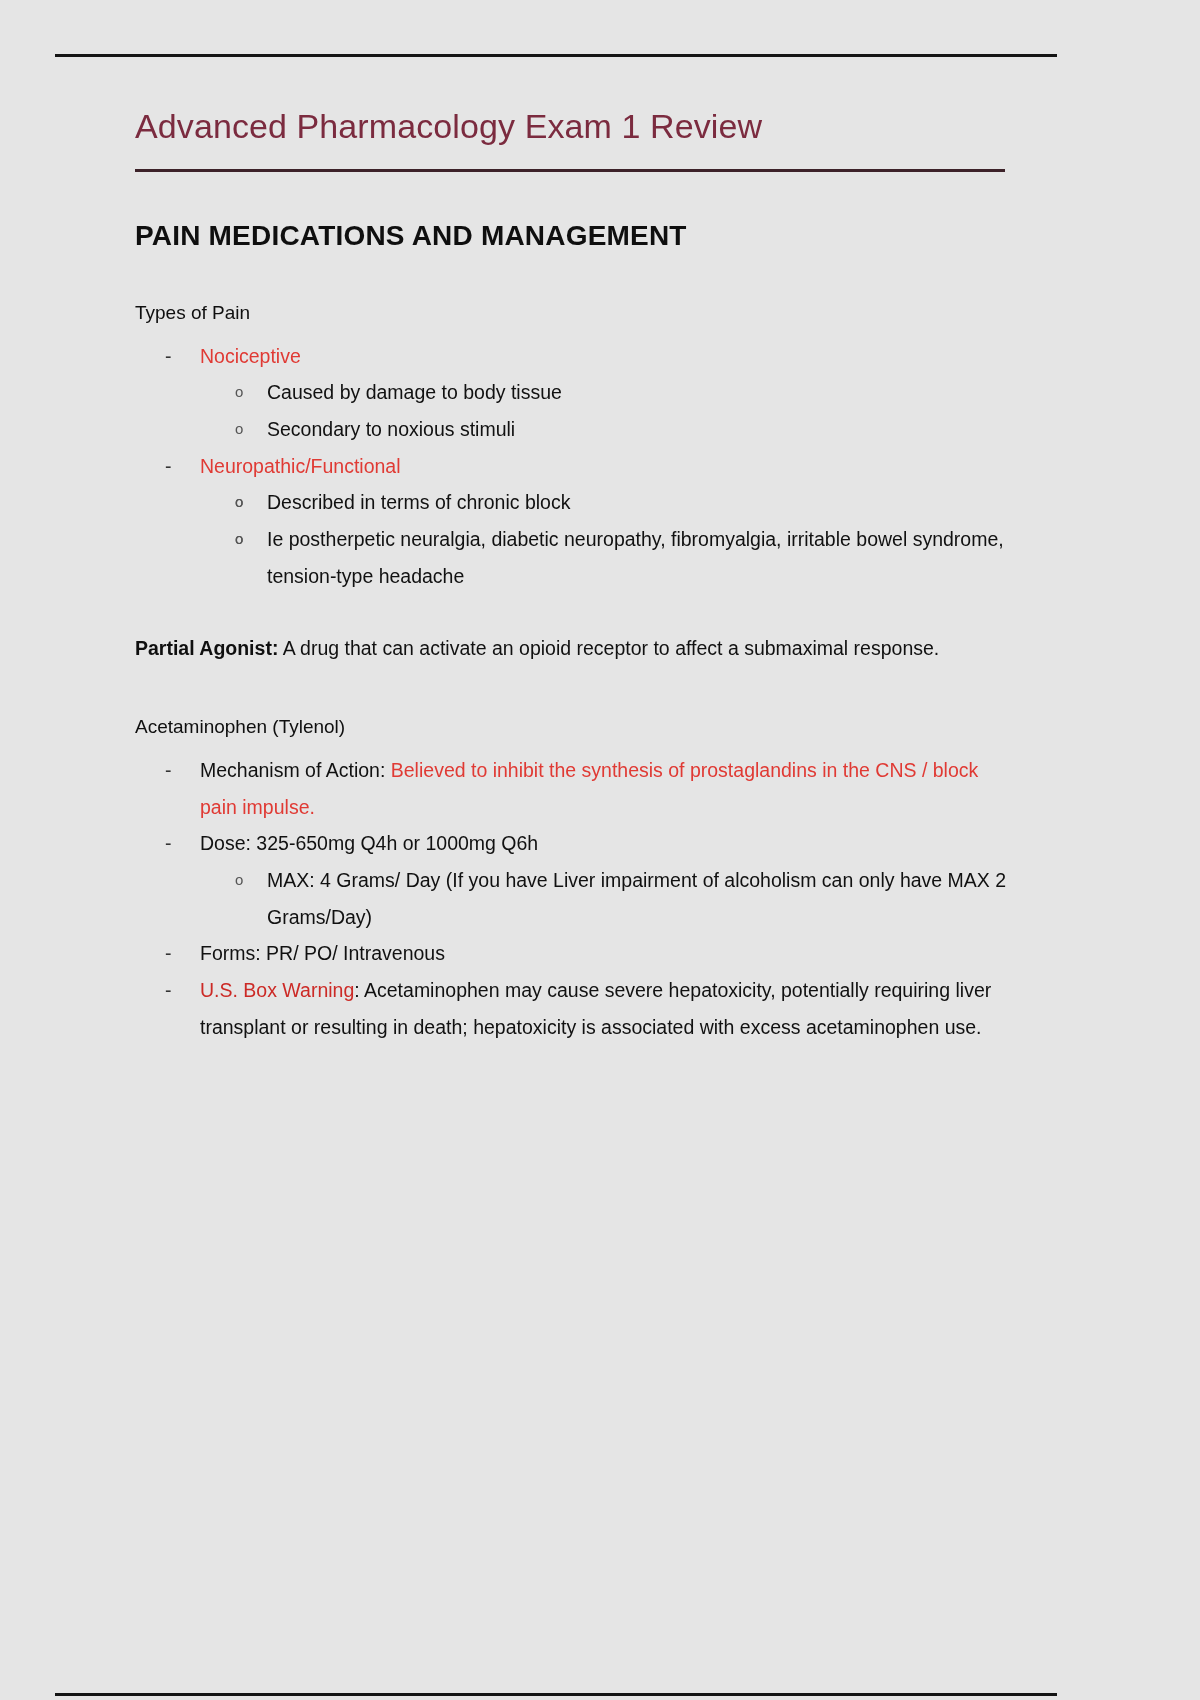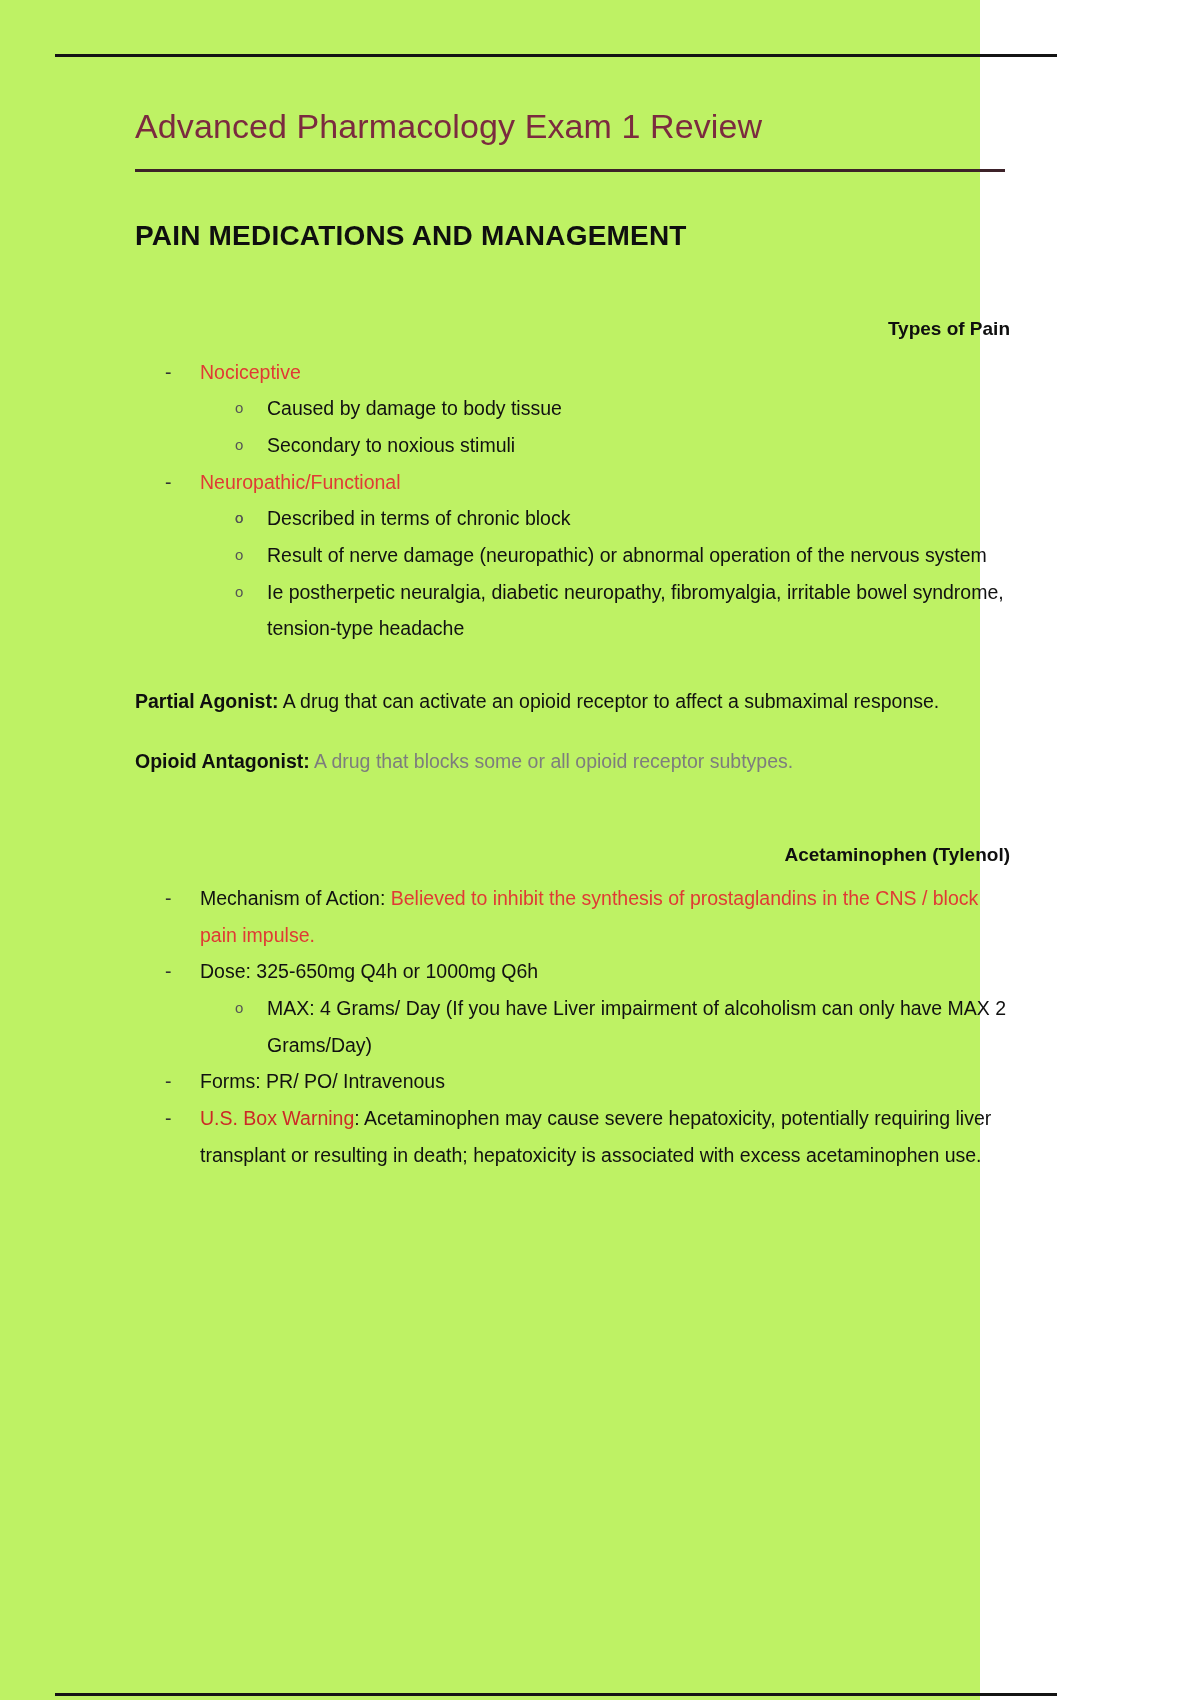--- a/index.html
+++ b/index.html
@@ -12,23 +12,23 @@
     height: 1700px;
     font-family: "Liberation Sans", sans-serif;
     color: #000000;
     position: relative;
     overflow: hidden;
   }
 
   .page {
     position: absolute;
     left: 0; top: 0;
-    width: 980px;
+    width: 1200px;
     height: 1700px;
-    background: #bef264;
+    background: #e5e5e5;
   }
 
   
   .page-rule-top {
     position: absolute;
     left: 55px;
     top: 54px;
     width: 1002px;
     height: 3px;
     background: #141414;
@@ -70,24 +70,23 @@
   .section-heading {
     font-size: 28px;
     font-weight: bold;
     color: #0f0f0f;
     margin-top: 48px;
     letter-spacing: 0.2px;
   }
 
   .sub-heading {
     font-size: 19px;
-    font-weight: bold;
+    font-weight: normal;
     color: #0f0f0f;
-    margin-top: 66px;
-    text-align: right;
+    margin-top: 50px;
   }
 
   
   .list {
     margin-top: 14px;
   }
   .li {
     position: relative;
     font-size: 19.5px;
     line-height: 1.88;
@@ -172,65 +171,61 @@
       </div>
       <div class="li li-2">
         <span class="bullet">o</span>
       </div>
       <div class="li li-2">
         <span class="bullet">o</span>
         <span>Described in terms of chronic block</span>
       </div>
       <div class="li li-2">
         <span class="bullet">o</span>
-        <span>Result of nerve damage (neuropathic) or abnormal operation of the nervous system</span>
       </div>
       <div class="li li-2">
         <span class="bullet">o</span>
         <span>Ie postherpetic neuralgia, diabetic neuropathy, fibromyalgia, irritable bowel syndrome, tension-type headache</span>
       </div>
 
     </div>
 
     <div class="def-para">
       <span class="def-term">Partial Agonist:</span><span> A drug that can activate an opioid receptor to affect a submaximal response.</span>
     </div>
 
-    <div class="def-para tight">
-      <span class="def-term">Opioid Antagonist:</span><span class="gray"> A drug that blocks some or all opioid receptor subtypes.</span>
+
+    <div class="sub-heading">Acetaminophen (Tylenol)</div>
+
+    <div class="list">
+
+      <div class="li li-1">
+        <span class="bullet">-</span>
+        <span>Mechanism of Action: </span><span class="red">Believed to inhibit the synthesis of prostaglandins in the CNS / block pain impulse.</span>
+      </div>
+
+      <div class="li li-1">
+        <span class="bullet">-</span>
+        <span>Dose: 325-650mg Q4h or 1000mg Q6h</span>
+      </div>
+
+      <div class="li li-2">
+        <span class="bullet">o</span>
+        <span>MAX: 4 Grams/ Day (If you have Liver impairment of alcoholism can only have MAX 2 Grams/Day)</span>
+      </div>
+
+      <div class="li li-1">
+        <span class="bullet">-</span>
+        <span>Forms: PR/ PO/ Intravenous</span>
+      </div>
+
+      <div class="li li-1">
+        <span class="bullet">-</span>
+        <span class="dark-red">U.S. Box Warning</span><span>: </span><span>Acetaminophen may cause severe hepatoxicity, potentially requiring liver transplant or resulting in death; hepatoxicity is associated with excess acetaminophen use.</span>
+      </div>
+
     </div>
 
-    <div class="sub-heading">Acetaminophen (Tylenol)</div>
-
-    <div class="list">
-
-      <div class="li li-1">
-        <span class="bullet">-</span>
-        <span>Mechanism of Action: </span><span class="red">Believed to inhibit the synthesis of prostaglandins in the CNS / block pain impulse.</span>
-      </div>
-
-      <div class="li li-1">
-        <span class="bullet">-</span>
-        <span>Dose: 325-650mg Q4h or 1000mg Q6h</span>
-      </div>
-
-      <div class="li li-2">
-        <span class="bullet">o</span>
-        <span>MAX: 4 Grams/ Day (If you have Liver impairment of alcoholism can only have MAX 2 Grams/Day)</span>
-      </div>
-
-      <div class="li li-1">
-        <span class="bullet">-</span>
-        <span>Forms: PR/ PO/ Intravenous</span>
-      </div>
-
-      <div class="li li-1">
-        <span class="bullet">-</span>
-        <span class="dark-red">U.S. Box Warning</span><span>: </span><span>Acetaminophen may cause severe hepatoxicity, potentially requiring liver transplant or resulting in death; hepatoxicity is associated with excess acetaminophen use.</span>
-      </div>
-
-    </div>
-
   </div>
 
   <div class="page-rule-bottom"></div>
 
 </div>
 
 </body></html>

